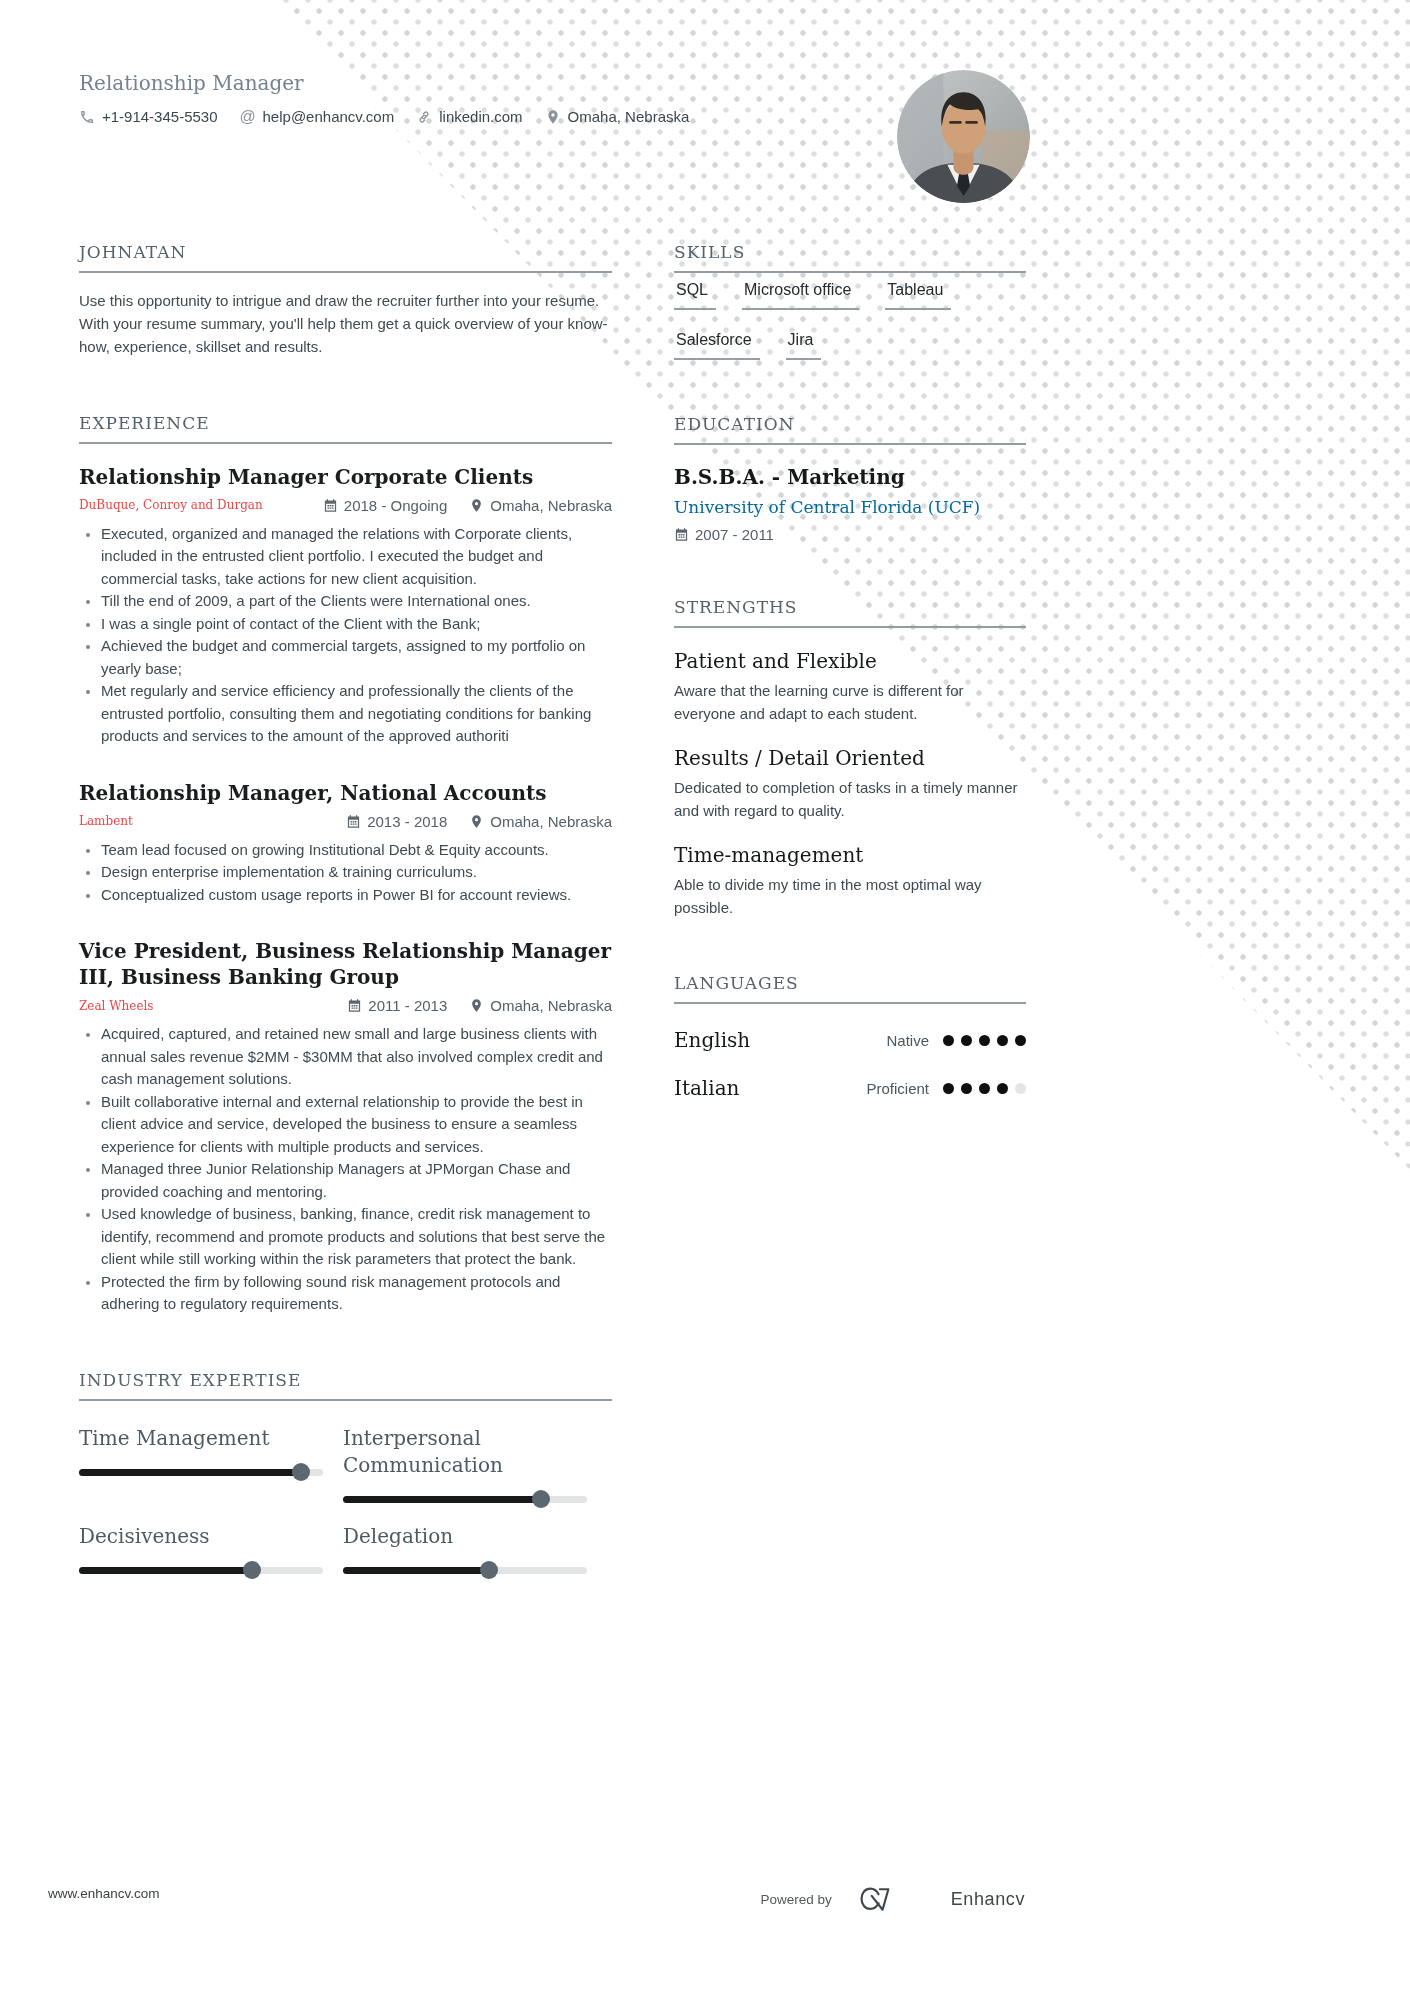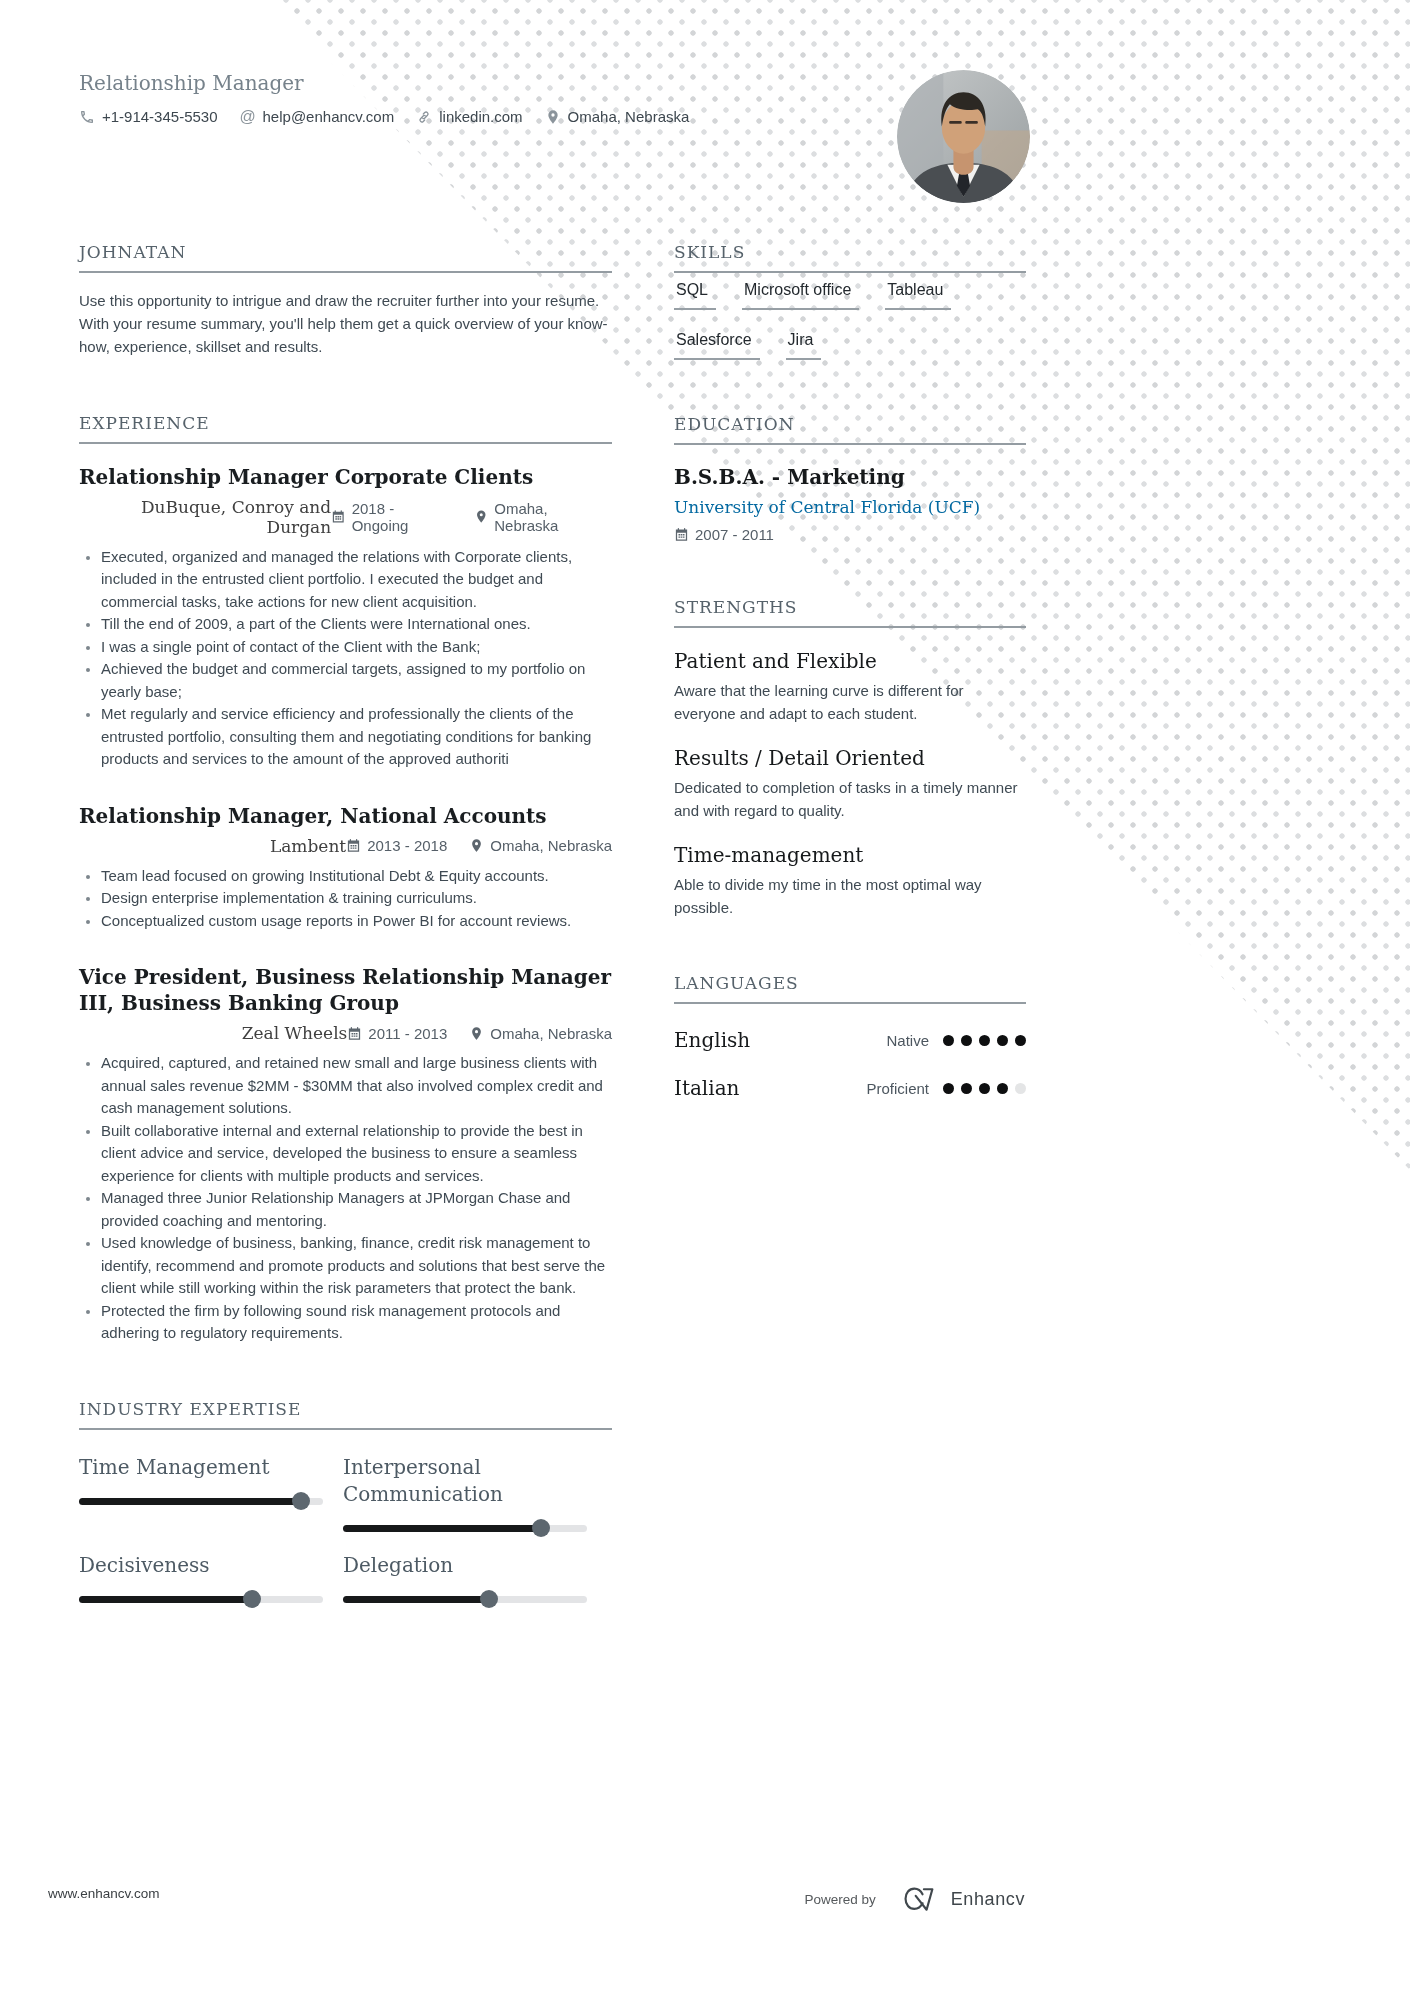--- a/index.html
+++ b/index.html
@@ -58,21 +58,21 @@
   
   .job { margin-top:20px; margin-bottom:32px; }
   .job:last-child { margin-bottom:0; }
   .job-name {
     font-family:"DejaVu Serif","Liberation Serif",serif;
     font-size:20px; font-weight:700; color:#191d20; line-height:1.3;
   }
   .job-meta { display:flex; align-items:center; margin-top:7px; }
   .company {
     font-family:"DejaVu Serif","Liberation Serif",serif;
-    font-size:17px; color:#404040; flex:1 1 auto;text-align:right;
+    font-size:12px; color:#ef4444; flex:1 1 auto;
   }
   .meta-item { display:flex; align-items:center; gap:6px; font-size:15px; color:#555f68; }
   .meta-item + .meta-item { margin-left:22px; }
   .micon { width:15px; height:15px; color:#5d666e; display:inline-block; }
   .micon svg { width:100%; height:100%; display:block; }
   .bullets { list-style:none; margin-top:9px; }
   .bullets li {
     position:relative; padding-left:22px; font-size:15px; line-height:1.5; color:#3f4a53;
   }
   .bullets li::before {
@@ -130,21 +130,21 @@
   .dot.filled { background:#0e0f10; }
 
   
   .footer { position:absolute; left:0; right:0; top:1886px; z-index:1; }
   .site { position:absolute; left:48px; top:0; font-size:13.5px; color:#3a3f43; }
   .powered { position:absolute; right:385px; top:0; display:flex; align-items:center; gap:27px; }
   .powered-label { font-size:13.5px; color:#55595c; }
   .brand { display:flex; align-items:center; gap:8px; }
   .brand-mark { width:40px; height:27px; }
   .brand-mark svg { width:100%; height:100%; display:block; }
-  .brand-name { font-size:18px; color:#3f464b; letter-spacing:.6px; }
+  .brand-name { font-size:18px; color:#3f464b; letter-spacing:.6px;margin-left:44px; }
 </style>
 </head>
 <body>
 
 <div class="page">
   <div class="dots"></div>
 
   <div class="content">
 
     <div class="header">

